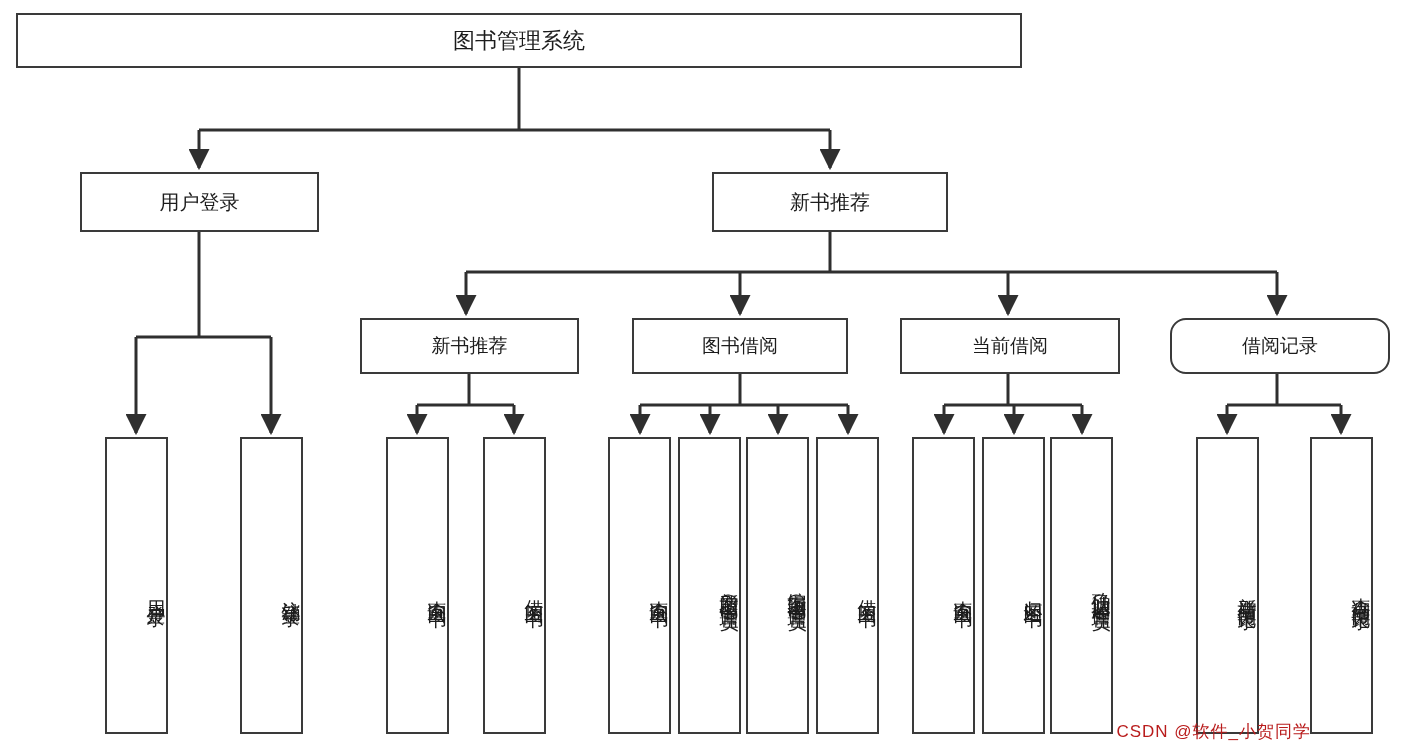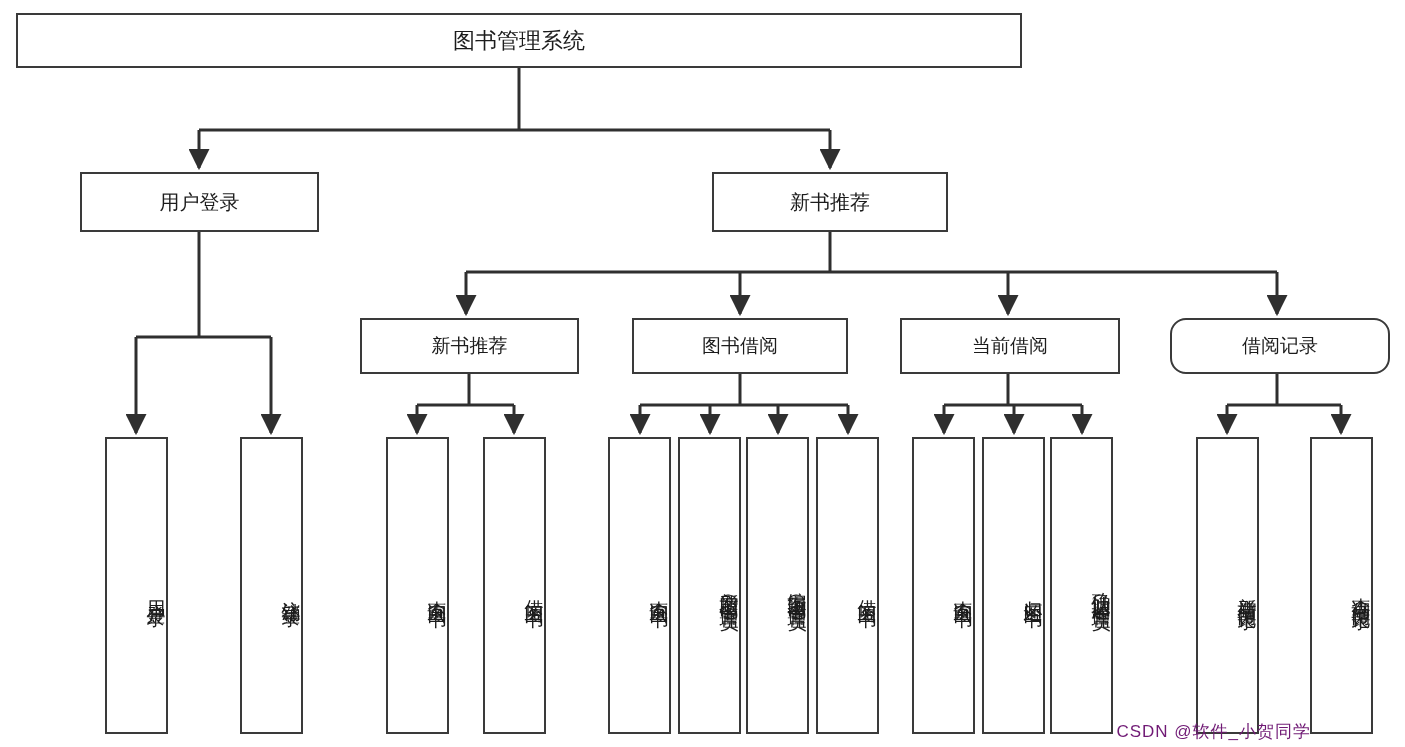--- a/index.html
+++ b/index.html
@@ -30,21 +30,21 @@
   }
   .node-label{display:block;line-height:1.05;}
   .node-box.leaf .node-label{
     writing-mode:vertical-rl;
     text-orientation:upright;
     white-space:normal;
     max-height:268px;
   }
   #watermark{
     position:absolute;right:8px;bottom:4px;
-    font-size:17px;color:#701a75;letter-spacing:1px;
+    font-size:17px;color:#b91c1c;letter-spacing:1px;
     user-select:none;white-space:nowrap;margin-top:12px;
   }
 </style>
 </head>
 <body>
 
 <div id="diagram-root">
 
   <svg id="tree" viewBox="0 0 1405 747" xmlns="http://www.w3.org/2000/svg">
     <defs>

